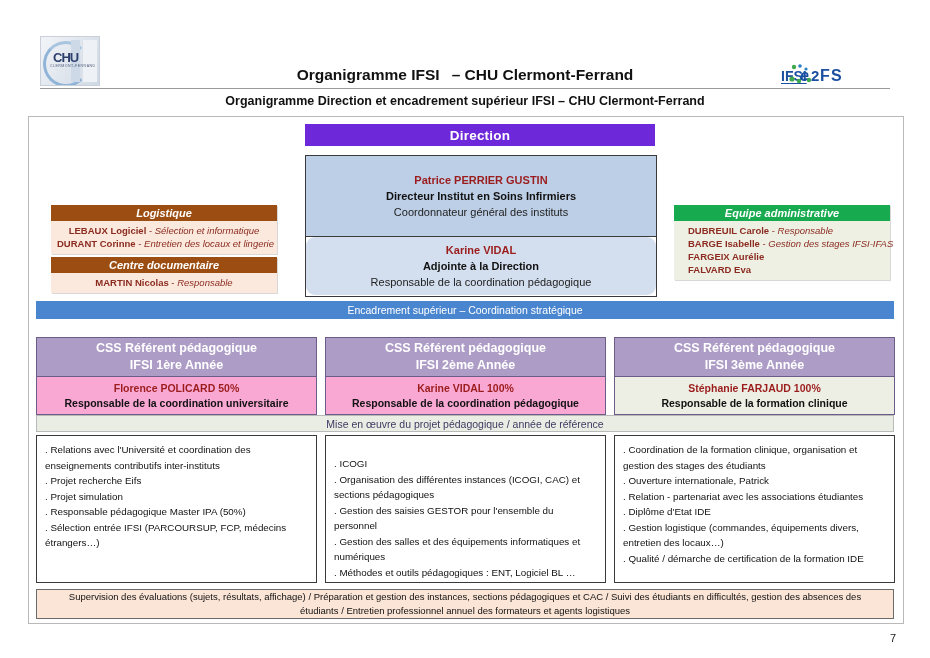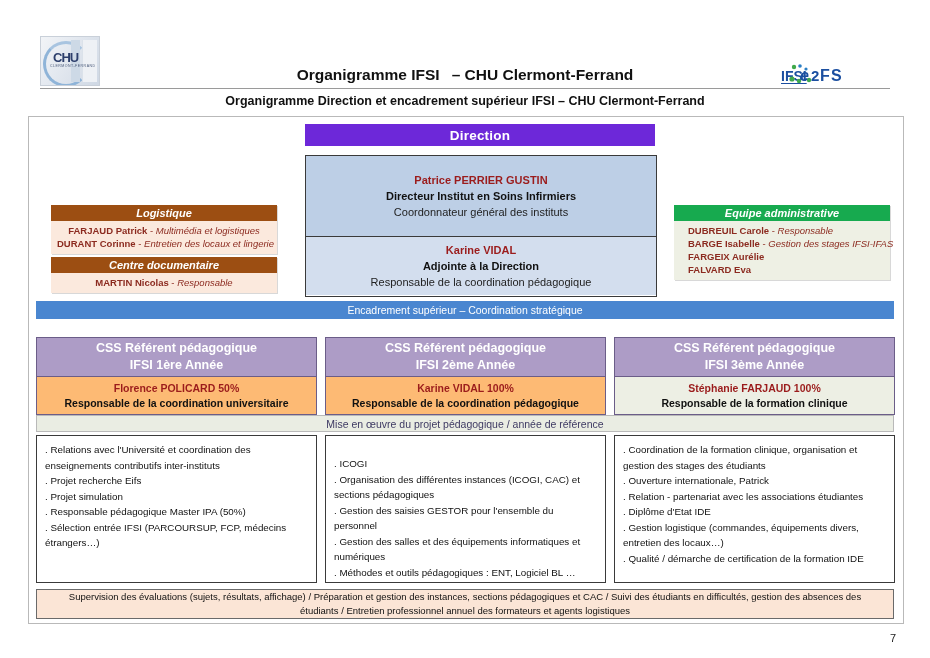--- a/index.html
+++ b/index.html
@@ -142,20 +142,21 @@
     box-sizing: border-box;
   }
   .dir-lower {
     height: 58px;
     background: #d3deee;
     display: flex;
     flex-direction: column;
     align-items: center;
     justify-content: center;
     box-sizing: border-box;
+    border-radius: 9px;
   }
   .nm { font-size: 11px; font-weight: bold; color: #9b1c1c; margin-bottom: 4px; }
   .rl { font-size: 11px; font-weight: bold; color: #111111; margin-bottom: 4px; }
   .ds { font-size: 11px; color: #222222; }
 
   
   .side-block { position: absolute; }
   .side-head {
     height: 16px;
     color: #ffffff;
@@ -227,21 +228,21 @@
     height: 38px;
     border-left: 1px solid #6b5d88;
     border-right: 1px solid #6b5d88;
     border-bottom: 1px solid #6b5d88;
     display: flex;
     flex-direction: column;
     align-items: center;
     justify-content: center;
     box-sizing: border-box;
   }
-  .css-name.peach { background: #fdba74; text-align: center; }
+  .css-name.peach { background: #f9a8d4; text-align: center; }
   .css-name.cream { background: #edefe4; }
   .css-name .who {
     font-size: 10.5px; font-weight: bold; color: #9b1c1c; margin-bottom: 3px;
   }
   .css-name .what {
     font-size: 10.5px; font-weight: bold; color: #111111;
   }
 
   
   .mise-bar {
@@ -357,21 +358,21 @@
       <div class="nm">Karine VIDAL</div>
       <div class="rl">Adjointe à la Direction</div>
       <div class="ds">Responsable de la coordination pédagogique</div>
     </div>
   </div>
 
   <div class="side-block side-left shadow-l" style="left:22px; top:88px; width:226px;">
     <div class="side-head brown">Logistique</div>
     <div class="side-body peach">
       <div class="side-row">
-        <span class="n">FARJAUD Patrick</span><span class="p"> - </span><span class="d">Multimédia et logistiques</span>
+        <span class="n">LEBAUX Logiciel</span><span class="p"> - </span><span class="d">Sélection et informatique</span>
       </div>
       <div class="side-row">
         <span class="n">DURANT Corinne</span><span class="p"> - </span><span class="d">Entretien des locaux et lingerie</span>
       </div>
     </div>
   </div>
 
   <div class="side-block side-left shadow-l" style="left:22px; top:140px; width:226px;">
     <div class="side-head brown">Centre documentaire</div>
     <div class="side-body peach">

